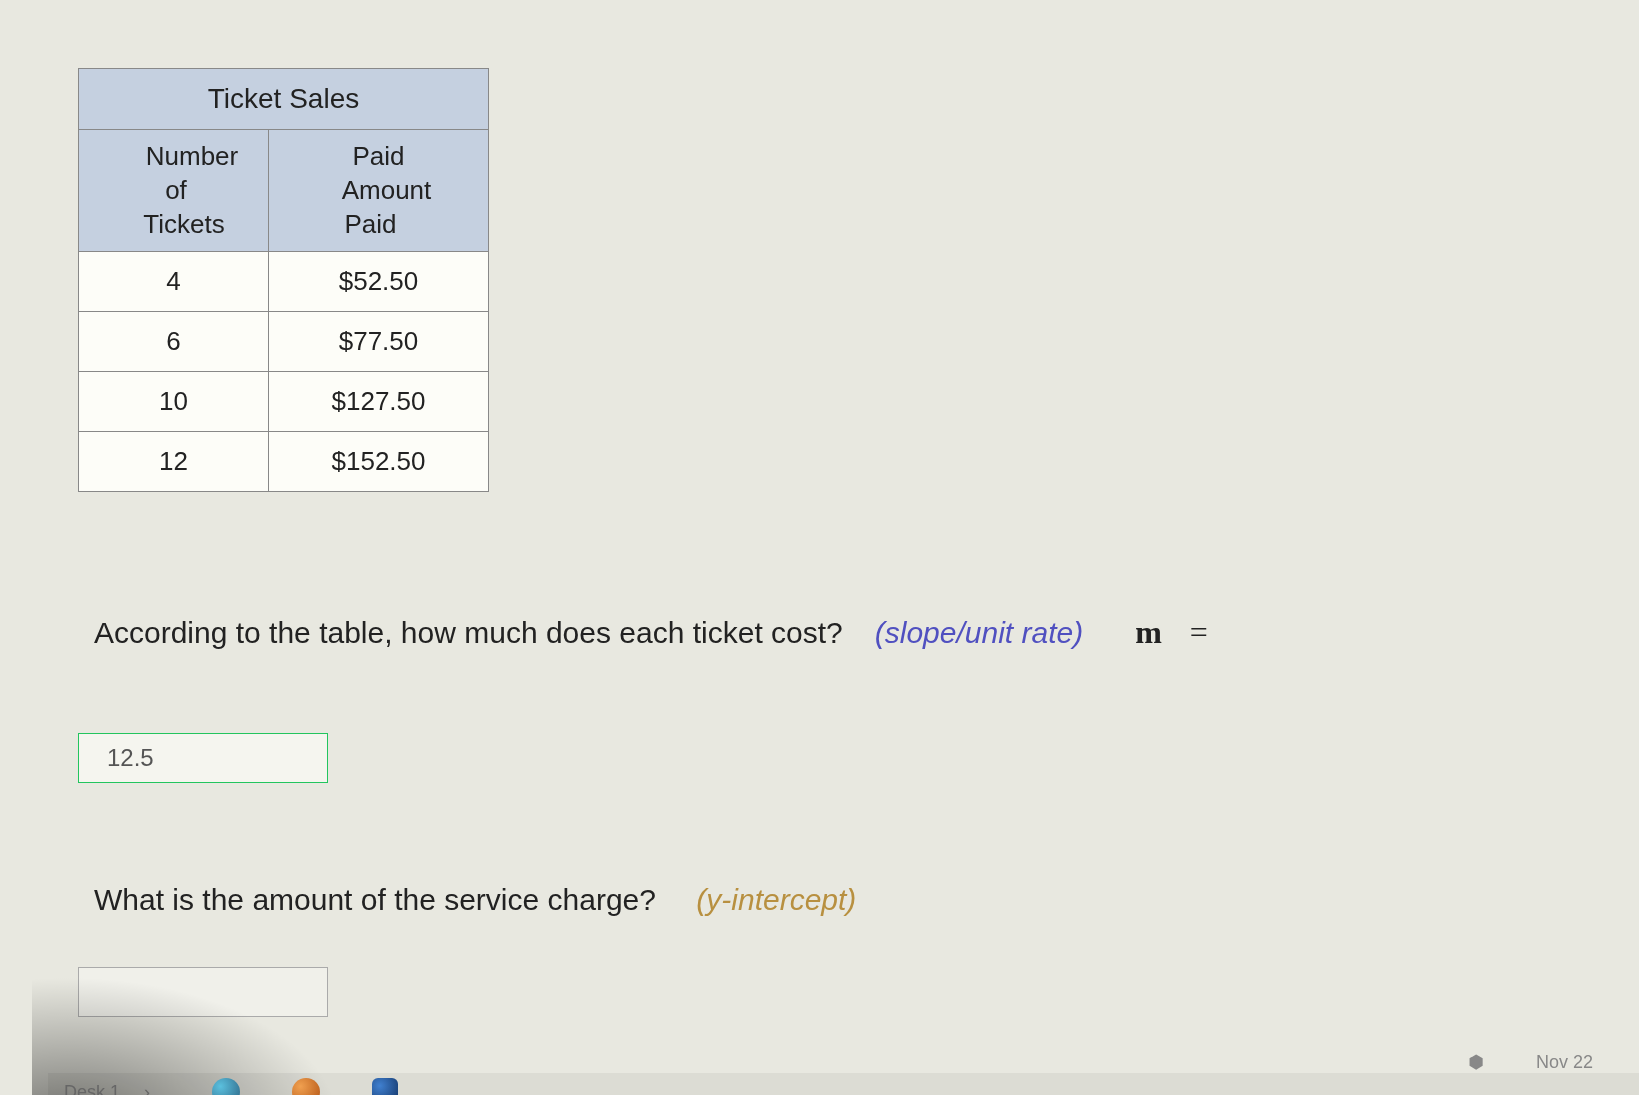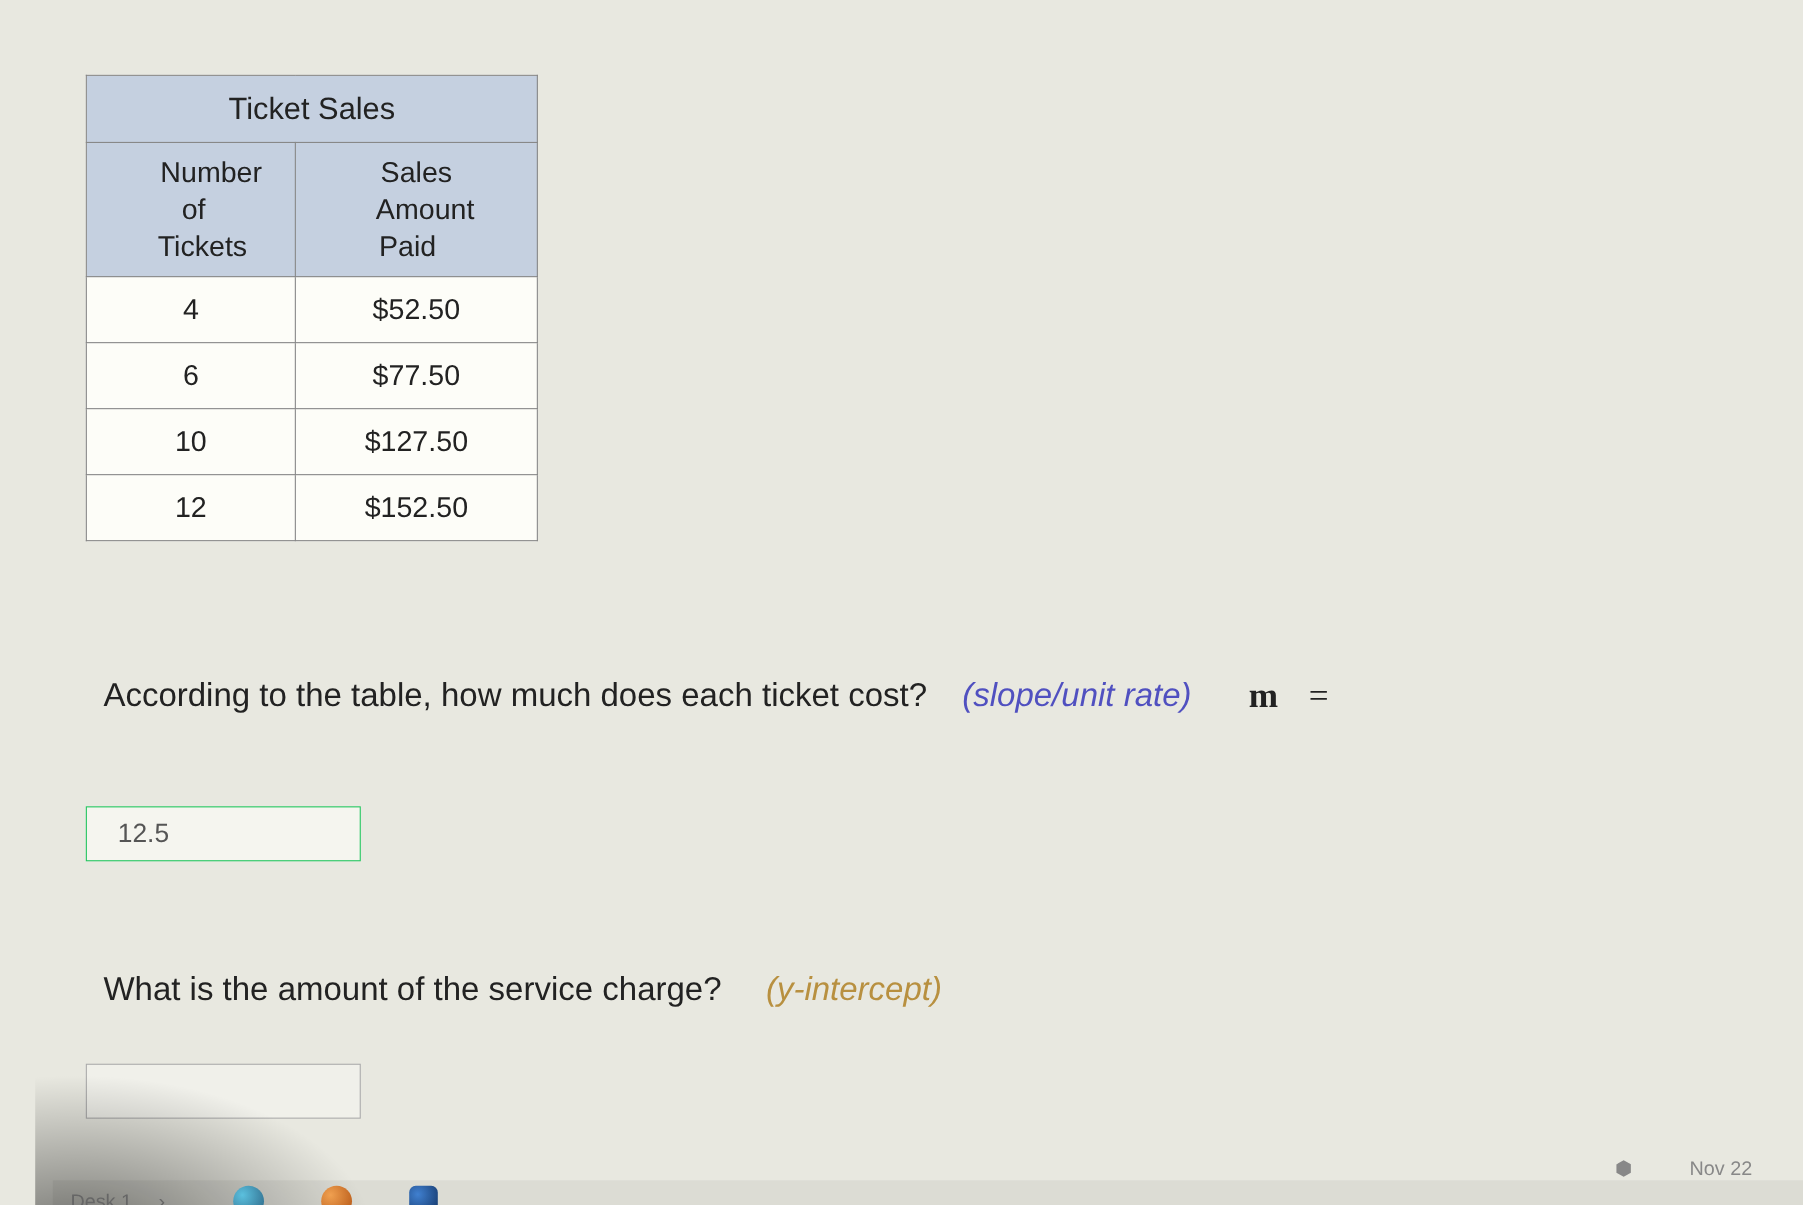--- a/index.html
+++ b/index.html
@@ -181,21 +181,21 @@
   <thead>
     <tr>
       <th colspan="2" class="table-title">Ticket Sales</th>
     </tr>
     <tr>
       <th class="col-header col-left">
         <span>Number of</span><br>
         <span>Tickets</span>
       </th>
       <th class="col-header col-right">
-        <span>Sales</span><br>
+        <span>Paid</span><br>
         <span>Amount Paid</span>
       </th>
     </tr>
   </thead>
   <tbody>
     <tr>
       <td>4</td>
       <td>$52.50</td>
     </tr>
     <tr>

